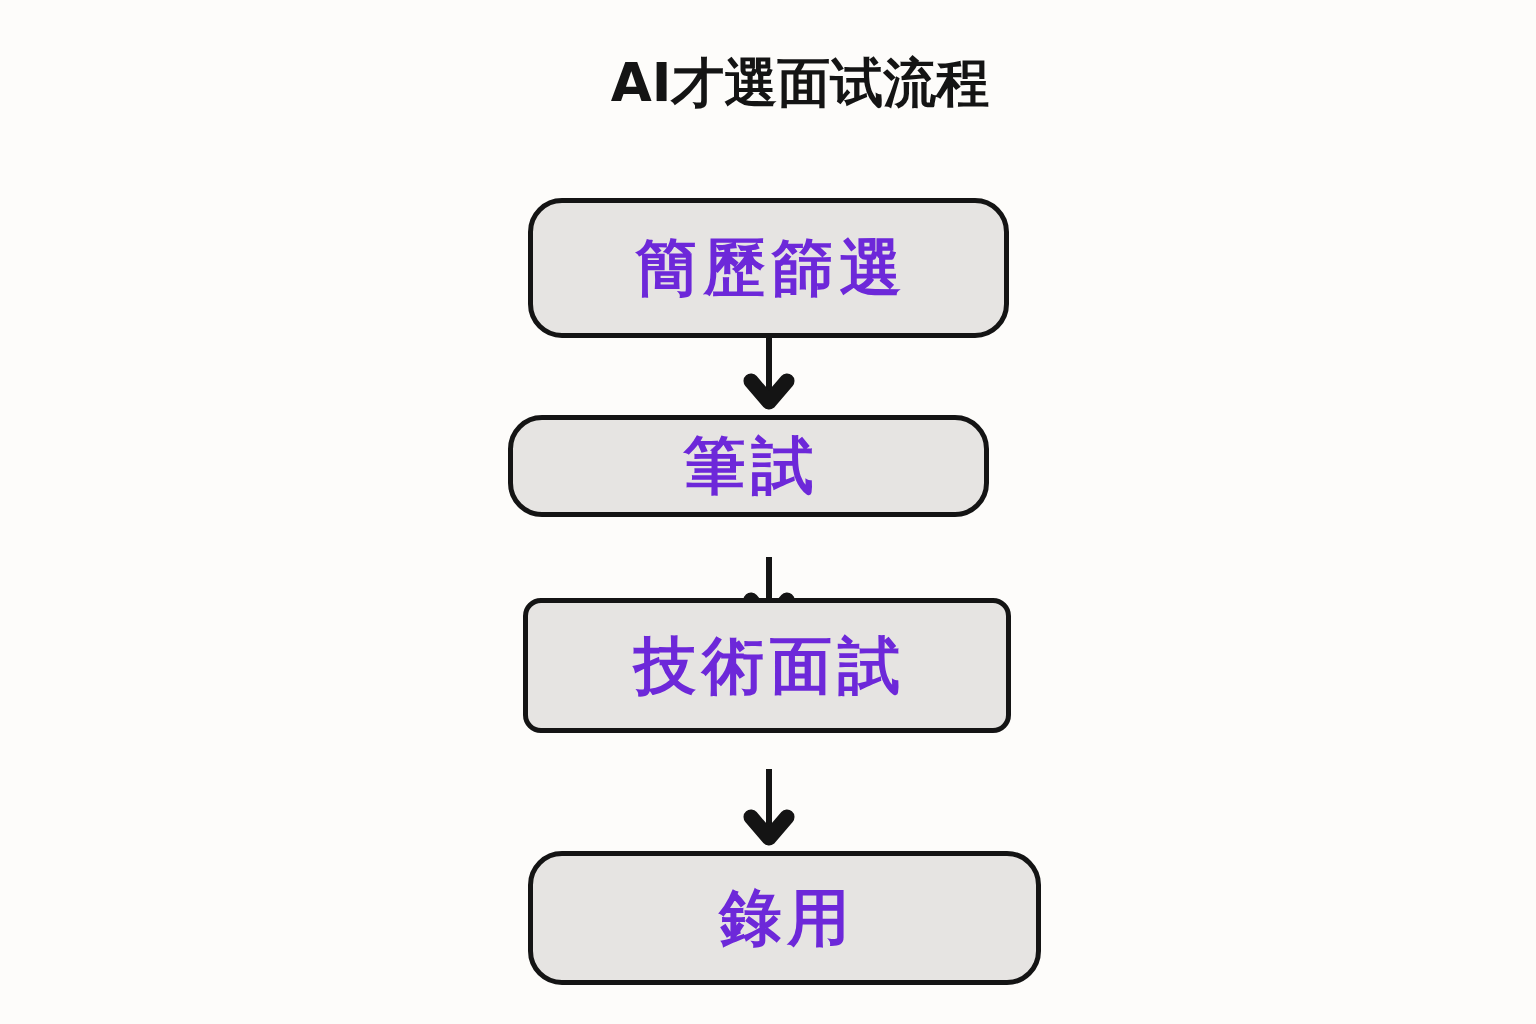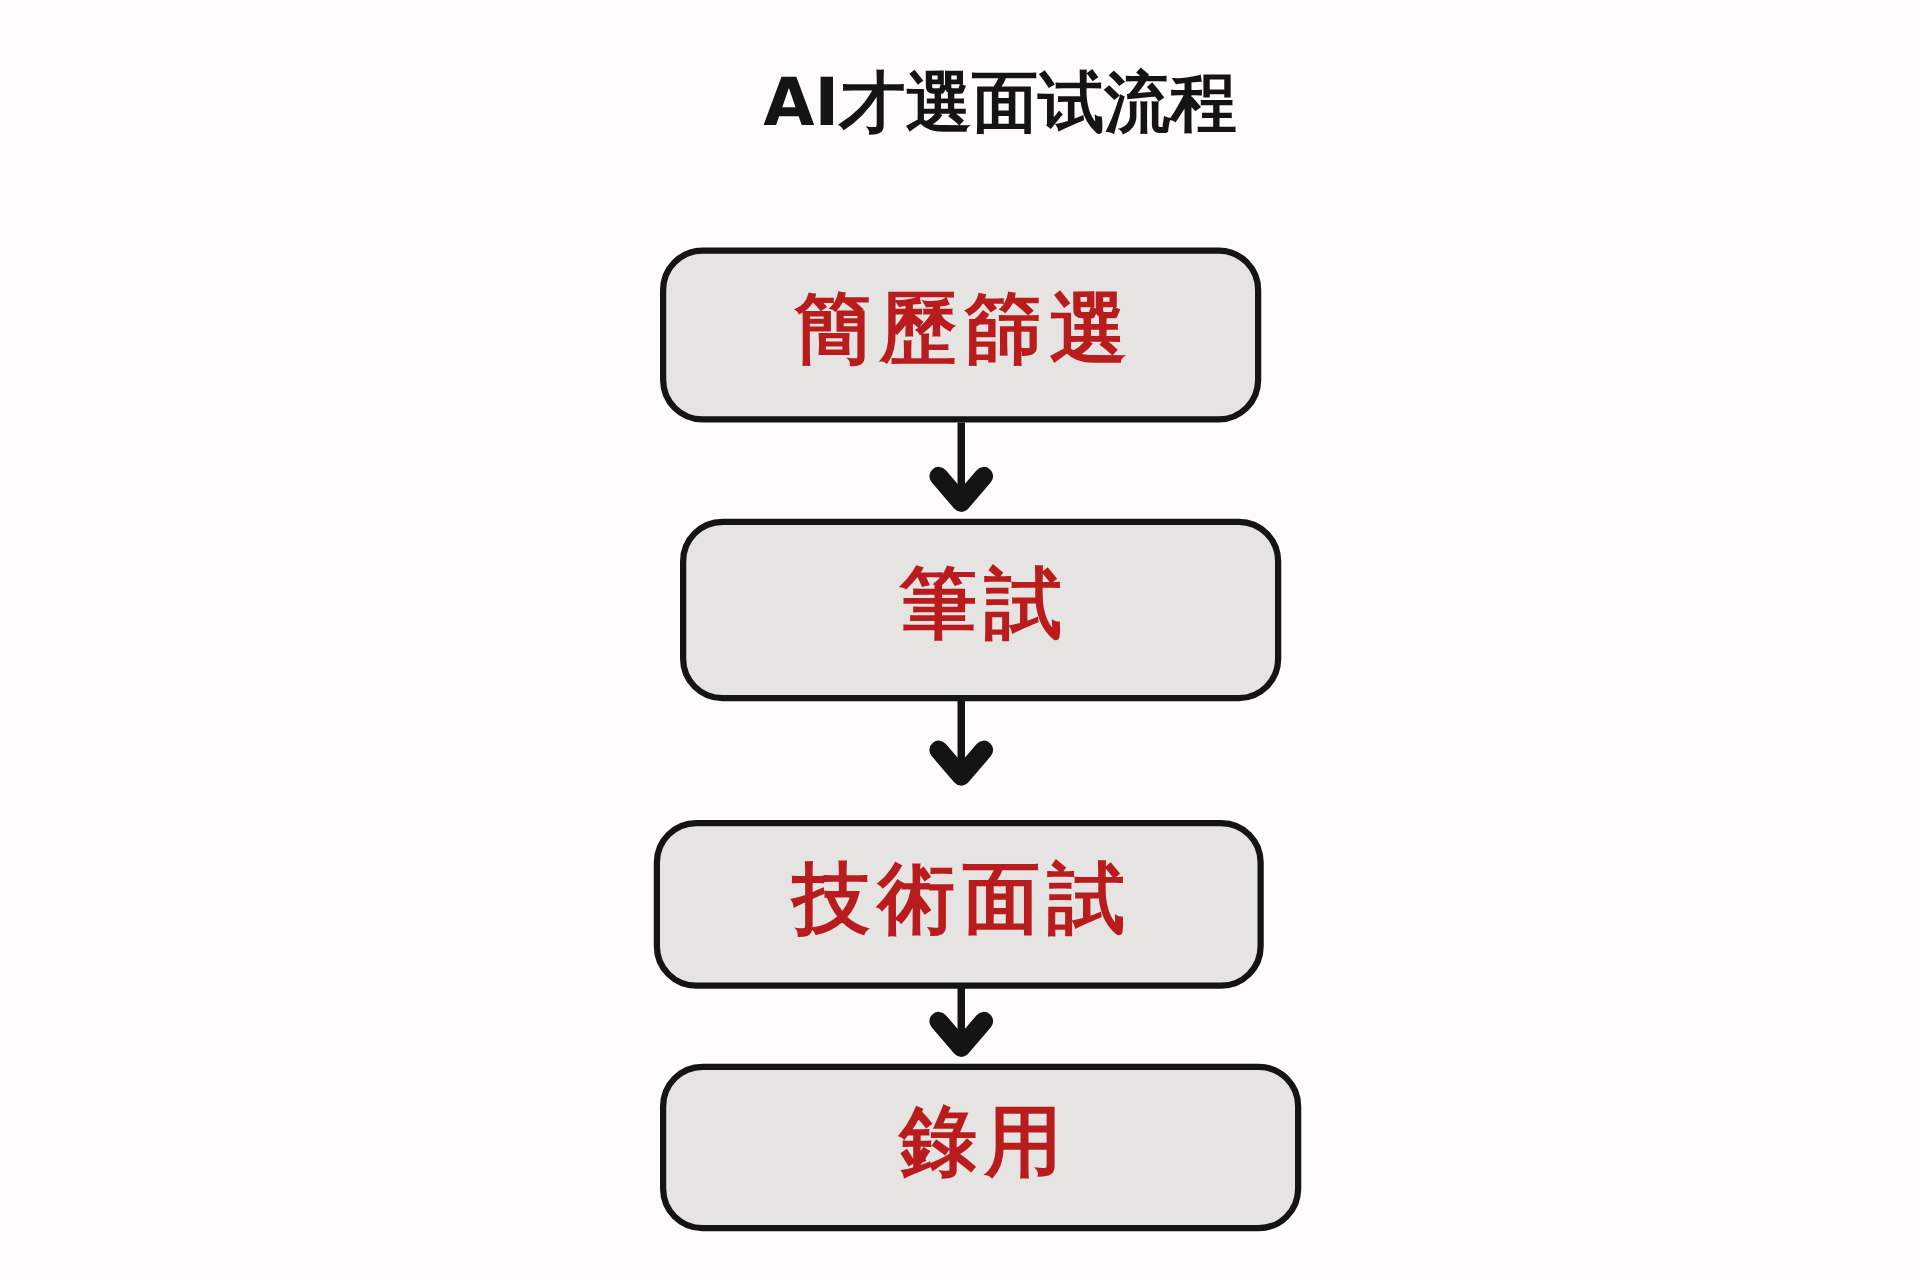--- a/index.html
+++ b/index.html
@@ -47,32 +47,32 @@
     background: #E6E4E2;
     border: 5px solid #141414;
     border-radius: 34px;
     display: flex;
     align-items: center;
     justify-content: center;
   }
   .node-label {
     font-size: 62px;
     font-weight: 700;
-    color: #b91c1c;
+    color: #6d28d9;
     line-height: 1.0;
     letter-spacing: 6px;
     text-indent: 6px;
     white-space: nowrap;
-    font-family: Liberation Mono, monospace;
+    font-family: Liberation Sans, sans-serif;
     text-align: center;
   }
 
   #node-0 { left: 528px; top: 198px; width: 481px; height: 140px; }
-  #node-1 { left: 544px; top: 415px; width: 481px; height: 146px; }
-  #node-2 { left: 523px; top: 656px; width: 488px; height: 135px; }
+  #node-1 { left: 508px; top: 415px; width: 481px; height: 102px; }
+  #node-2 { left: 523px; top: 598px; width: 488px; height: 135px; border-radius: 18px; }
   #node-3 { left: 528px; top: 851px; width: 513px; height: 134px; }
 
   
   .connector {
     position: absolute;
     left: 0;
     top: 0;
     width: 1536px;
     height: 1024px;
     pointer-events: none;

